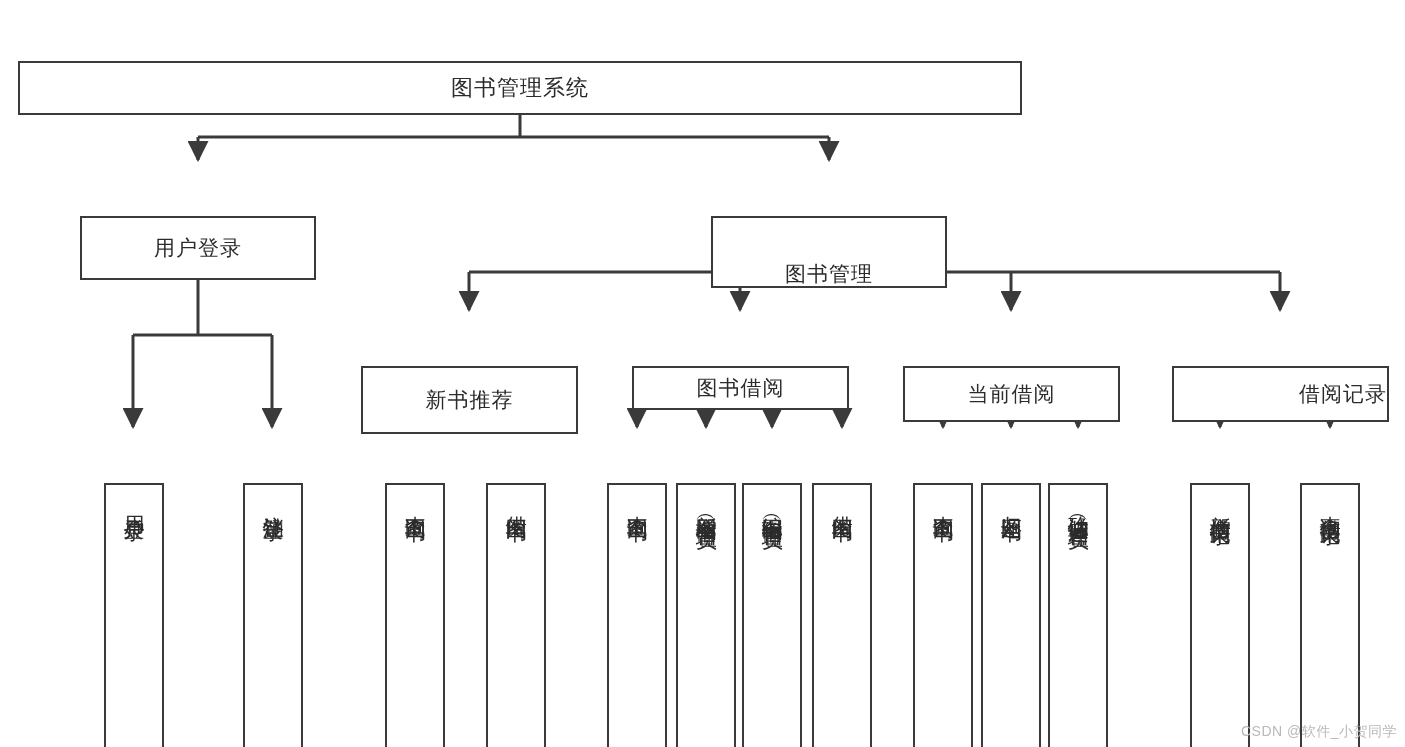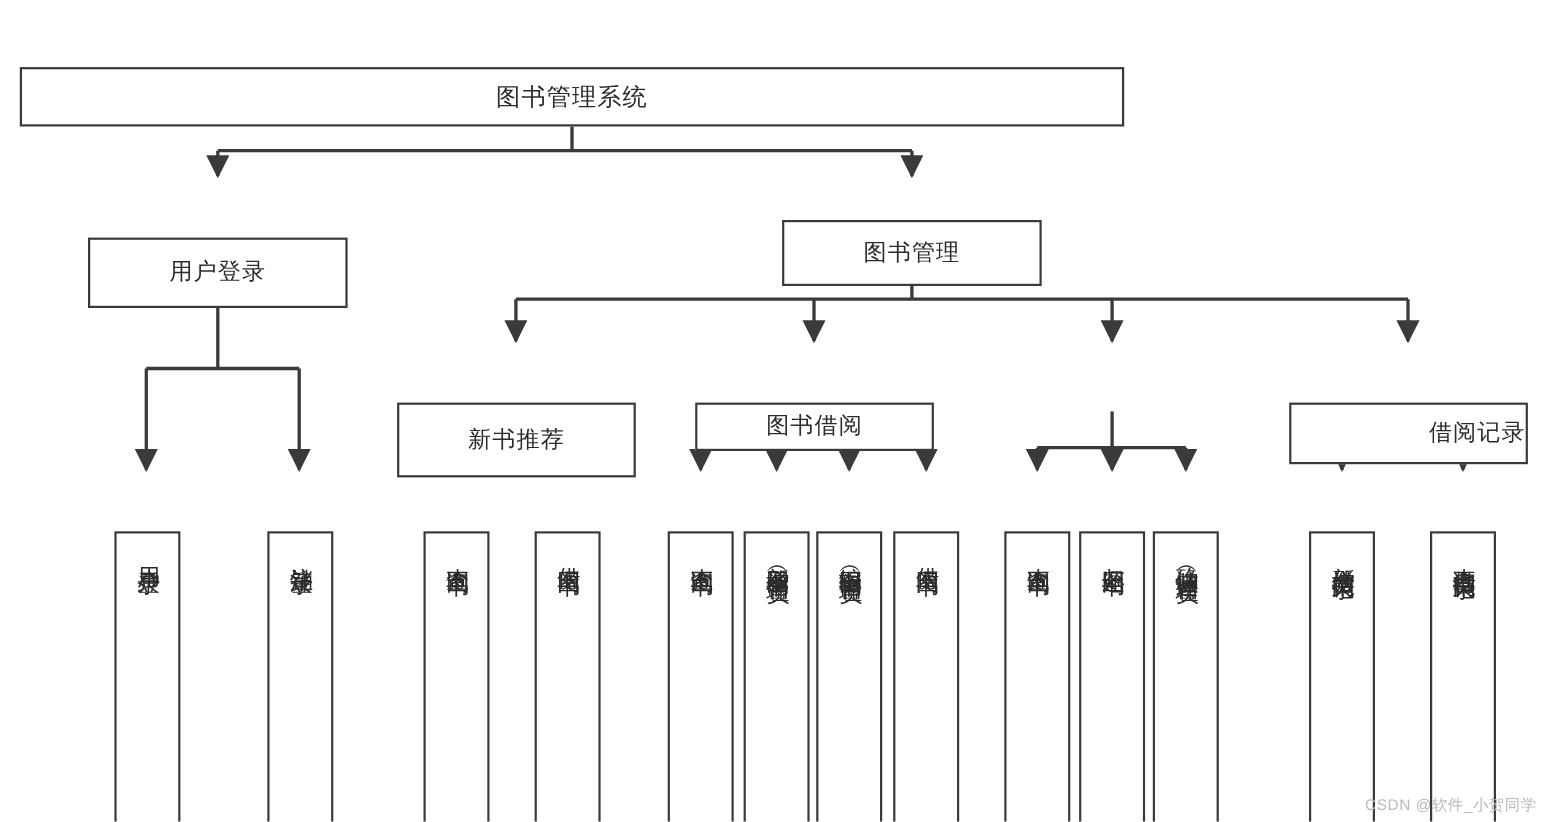--- a/index.html
+++ b/index.html
@@ -121,29 +121,32 @@
     </g>
   </svg>
 
   <div class="node horizontal root" style="left:18px; top:13px; width:1004px; height:54px;">
     <span>图书管理系统</span>
   </div>
 
   <div class="node horizontal" style="left:80px; top:168px; width:236px; height:64px;">
     <span>用户登录</span>
   </div>
-  <div class="node horizontal" style="left:711px; top:152px; width:236px; height:60px;">
+  <div class="node horizontal" style="left:711px; top:168px; width:236px; height:72px;align-items:flex-end;">
     <span>图书管理</span>
   </div>
 
   <div class="node horizontal" style="left:361px; top:318px; width:217px; height:68px;">
     <span>新书推荐</span>
   </div>
   <div class="node horizontal" style="left:632px; top:318px; width:217px; height:44px;">
     <span>图书借阅</span>
+  </div>
+  <div class="node horizontal" style="left:903px; top:318px; width:217px; height:56px;">
+    <span>当前借阅</span>
   </div>
   <div class="node horizontal" style="left:1172px; top:318px; width:217px; height:56px;justify-content:flex-end;">
     <span>借阅记录</span>
   </div>
 
   <div class="node vertical" style="left:104px; top:435px; width:60px; height:298px;">
     <span>用户登录</span>
   </div>
   <div class="node vertical" style="left:243px; top:435px; width:60px; height:298px;">
     <span>注销登录</span>

